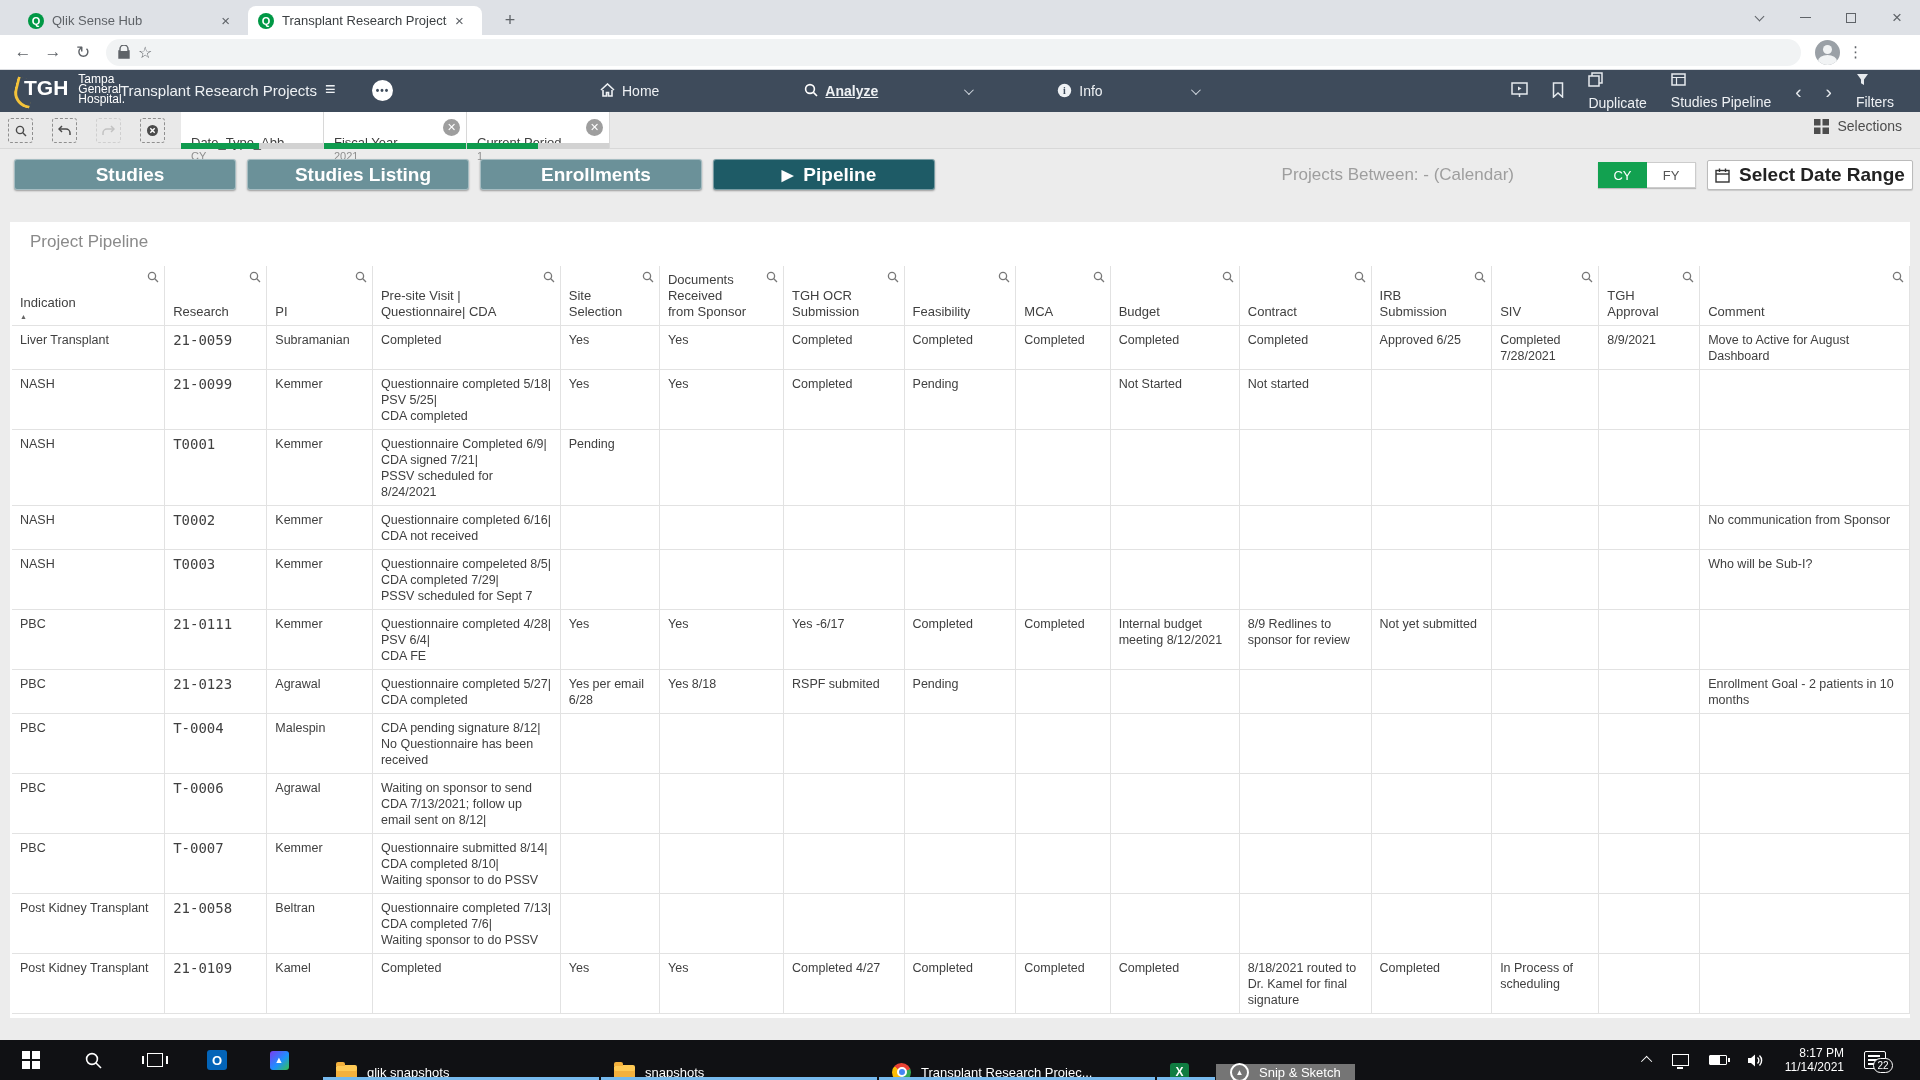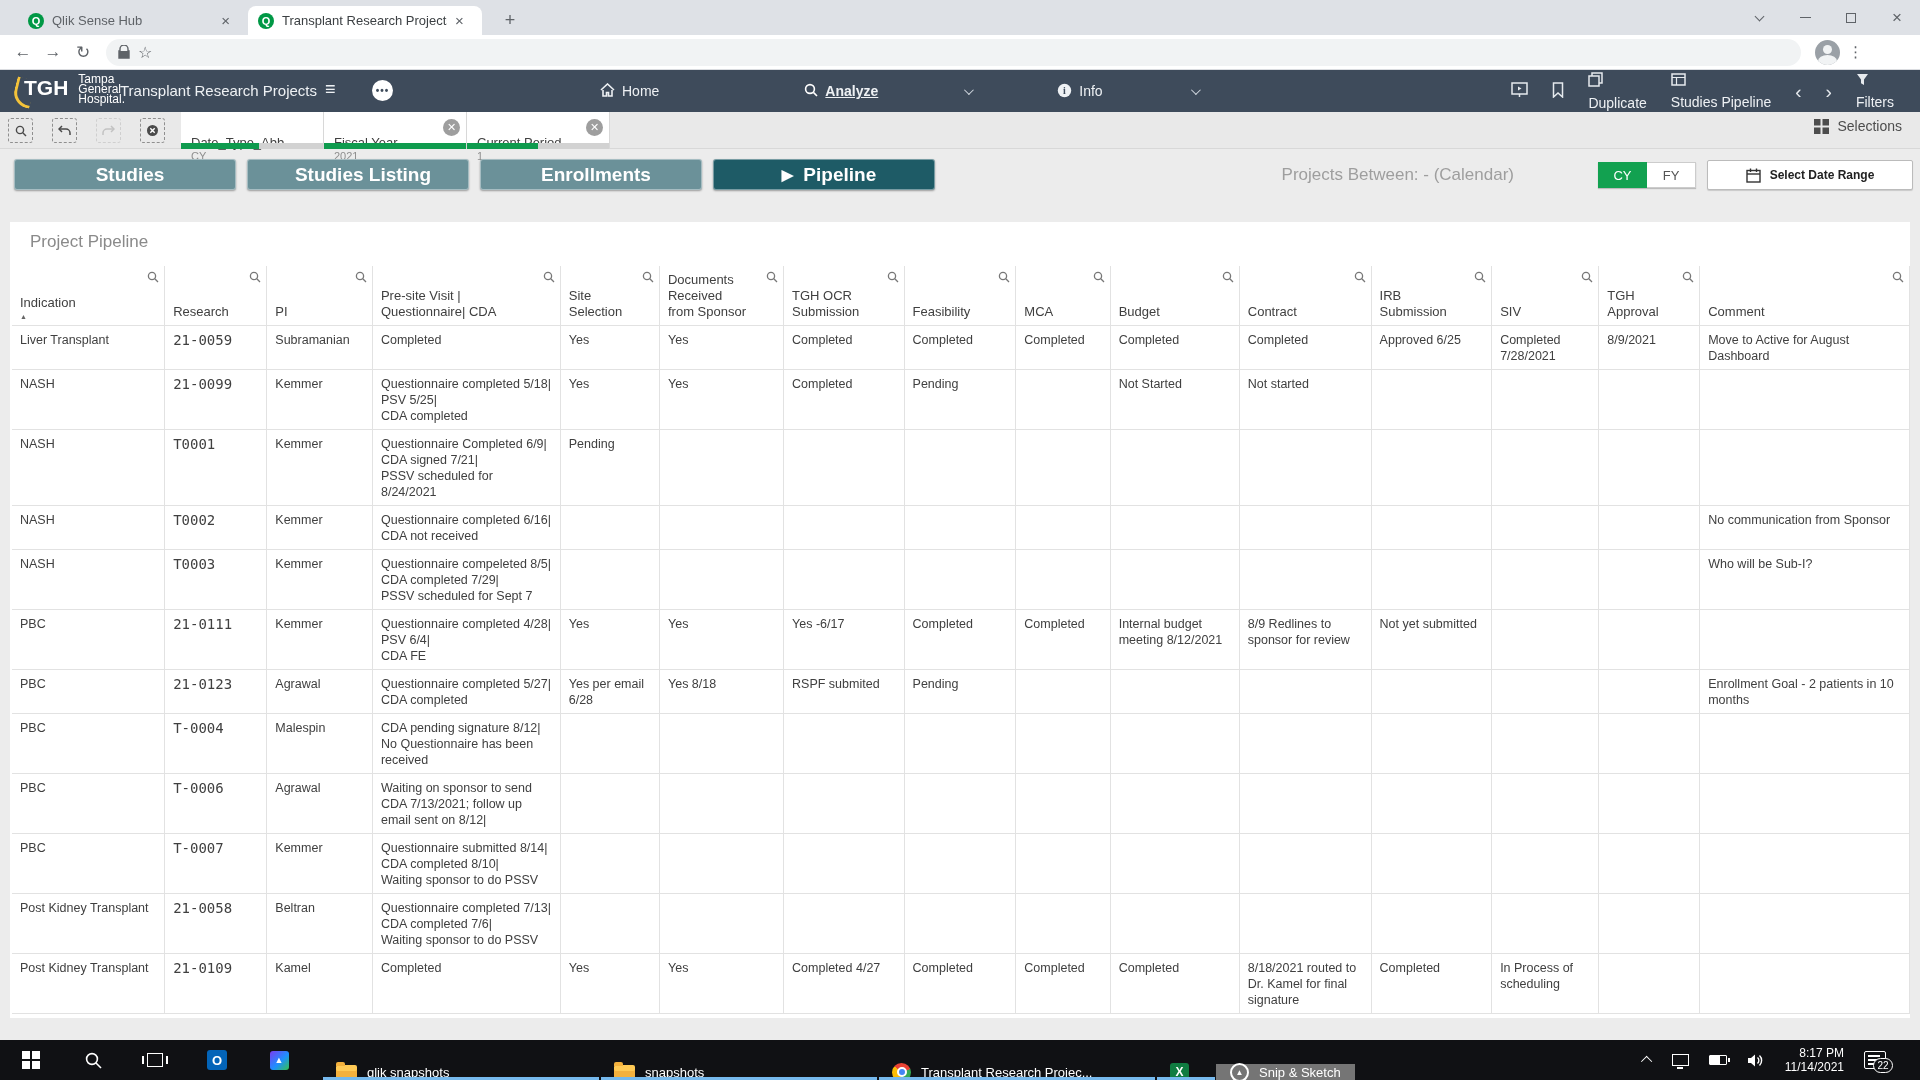--- a/index.html
+++ b/index.html
@@ -77,21 +77,21 @@
           display:flex;align-items:center;justify-content:center;box-shadow:0 1px 2px rgba(0,0,0,.35);border:1px solid #ffffff66;padding-left:10px;}
   .tabbtn.active{background:#1e5b66;}
   .tabbtn .play{font-size:15px;margin-right:10px;}
   .date-controls{position:absolute;right:7px;top:0;height:36px;display:flex;align-items:center;justify-content:space-between;}
   .projects-between{font-size:17px;color:#9e9e9e;margin-right:84px;}
   .cyfy{display:flex;margin-right:11px;box-shadow:0 1px 1px rgba(0,0,0,.2);}
   .cybtn{width:49px;height:26px;font-size:13px;display:flex;align-items:center;justify-content:center;}
   .cybtn.on{background:#12a150;color:#fff;}
   .cybtn.off{background:#fff;color:#555;border:1px solid #ccc;border-left:none;}
   .datebtn{width:206px;height:30px;background:#fff;border:1px solid #bbb;border-radius:2px;display:flex;align-items:center;
-           justify-content:center;gap:9px;font-size:12px;color:#222;font-weight:bold;box-shadow:0 1px 1px rgba(0,0,0,.15);}
+           justify-content:center;gap:9px;font-size:19px;color:#222;font-weight:bold;box-shadow:0 1px 1px rgba(0,0,0,.15);}
 
   
   .panel{position:absolute;left:10px;top:222px;width:1900px;height:796px;background:#fff;overflow:hidden;}
   .panel-title{position:absolute;left:20px;top:10px;font-size:17px;color:#8a8a8a;}
   .tablewrap{position:absolute;left:2px;top:44px;width:1898px;height:748px;overflow:hidden;}
   table.pt{border-collapse:collapse;table-layout:fixed;}
   .pt th,.pt td{border-right:1px solid #e2e2e2;border-bottom:1px solid #e2e2e2;vertical-align:top;text-align:left;
       font-weight:normal;padding:6px 8px 5px 8px;font-size:12.5px;color:#404040;line-height:16px;white-space:pre-line;
       overflow:hidden;}
   .pt th{height:58px;vertical-align:bottom;position:relative;padding-bottom:5px;font-size:13px;}

